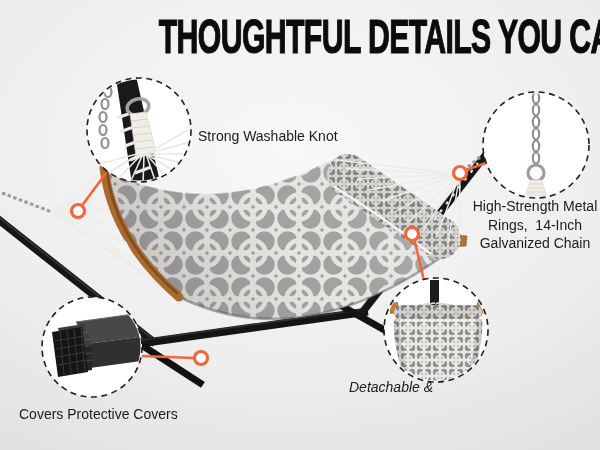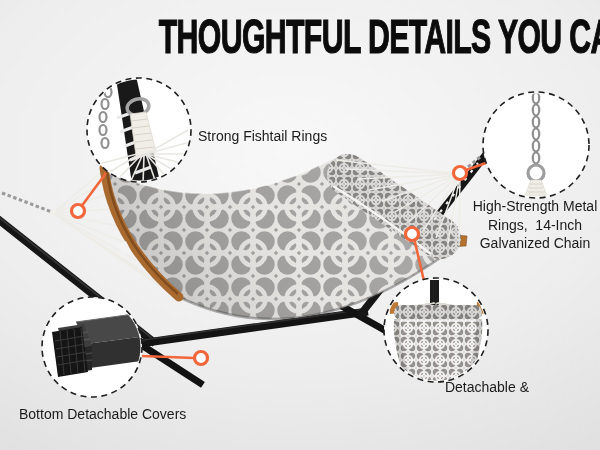--- a/index.html
+++ b/index.html
@@ -12,21 +12,21 @@
   .title-wrap{position:absolute;left:0;top:12px;width:600px;text-align:center;}
   .title{
     display:inline-block;white-space:nowrap;font-weight:700;font-size:48px;
     letter-spacing:-1px;color:#0c0c0c;-webkit-text-stroke:1.2px #0c0c0c;
     transform:scaleX(0.63);transform-origin:50% 50%;line-height:50px;
   }
   .lbl{position:absolute;font-size:14px;line-height:18px;color:#1b1b1b;}
   .lbl-fishtail{left:198px;top:127px;white-space:nowrap;}
   .lbl-rings{left:445px;top:197px;width:180px;text-align:center;line-height:18.5px;}
   .lbl-covers{left:19px;top:405px;white-space:nowrap;}
-  .lbl-pillow{left:349px;top:378px;width:180px;text-align:right;}
+  .lbl-pillow{left:349px;top:378px;width:180px;text-align:left;font-style:italic;}
   .co-line{white-space:pre;display:block;}
 </style>
 </head>
 <body>
 
 <div class="stage">
 
   <svg class="scene" width="600" height="450" viewBox="0 0 600 450">
     <defs>
       <pattern id="patL" width="46" height="46" patternUnits="userSpaceOnUse">
@@ -273,27 +273,27 @@
         <path d="M482,319 Q484,340 472,378 L466,378 Q478,340 476,319 Z" fill="rgba(0,0,0,0.12)"></path>
       </g>
       <circle cx="436" cy="330" r="52" fill="none" stroke="#1f1f1f" stroke-width="1.6" stroke-dasharray="6 4.5"></circle>
     </g>
   </svg>
 
   <div class="title-wrap">
     <span class="title">THOUGHTFUL DETAILS YOU CAN SEE</span>
   </div>
 
-  <div class="lbl lbl-fishtail">Strong Fishtail Rings</div>
+  <div class="lbl lbl-fishtail">Strong Washable Knot</div>
 
   <div class="lbl lbl-rings">
     <span class="co-line">High-Strength Metal</span>
     <span class="co-line">Rings,  14-Inch</span>
     <span class="co-line">Galvanized Chain</span>
   </div>
 
-  <div class="lbl lbl-covers">Bottom Detachable Covers</div>
+  <div class="lbl lbl-covers">Covers Protective Covers</div>
 
   <div class="lbl lbl-pillow">
     <span class="co-line">Detachable &amp;</span>
   </div>
 
 </div>
 
 </body></html>

